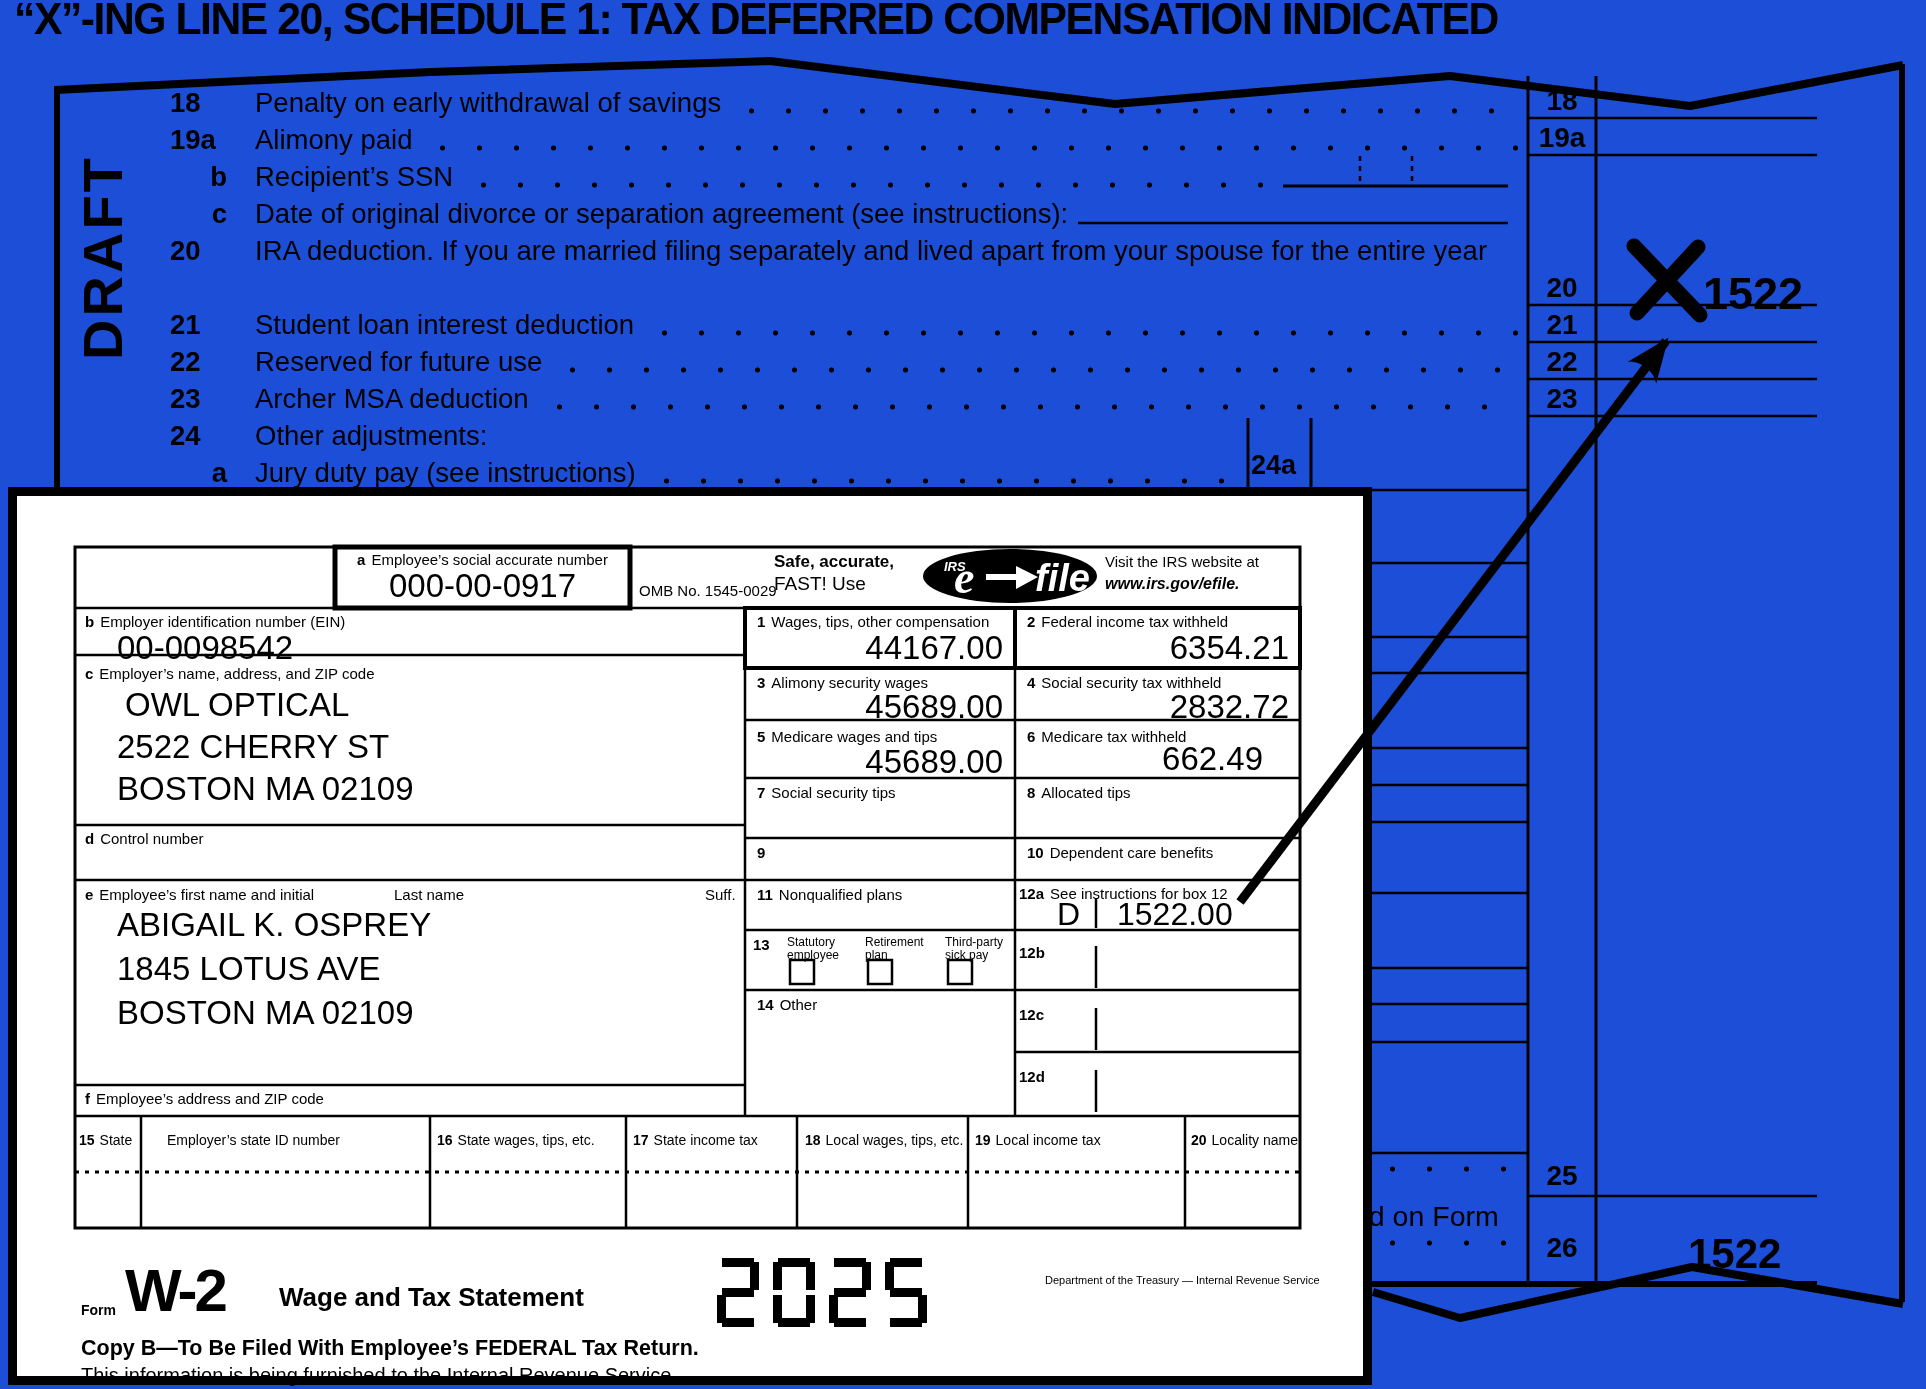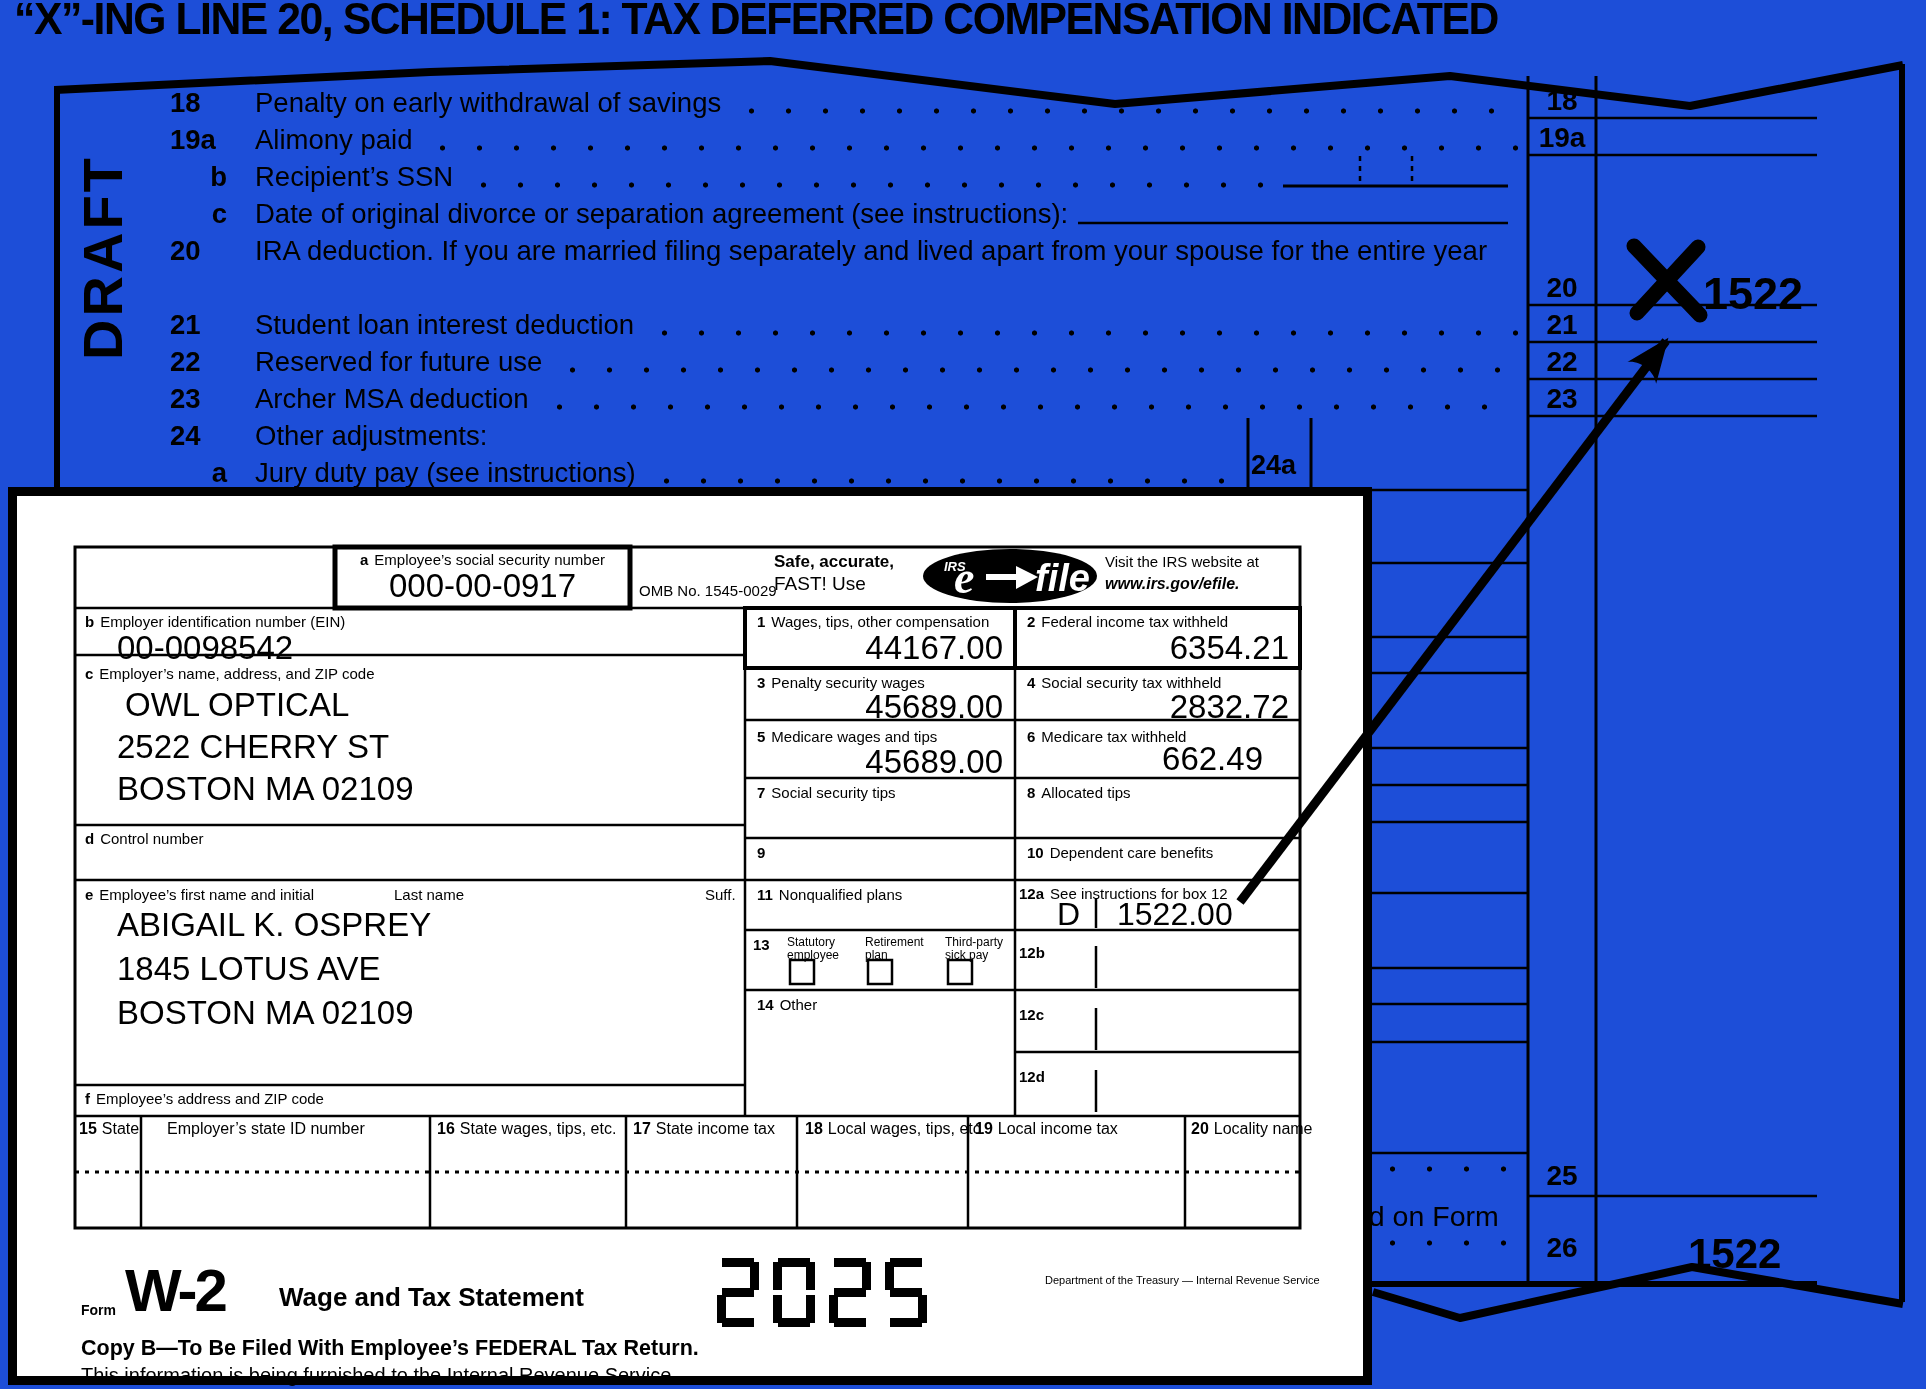--- a/index.html
+++ b/index.html
@@ -26,21 +26,21 @@
   #draft{left:-22px;top:220px;width:258px;height:75px;text-align:center;font-size:56px;
          font-weight:bold;letter-spacing:3px;transform:rotate(-90deg);z-index:1;}
   .amt{position:absolute;font-weight:bold;z-index:4;}
   #frag{left:1353px;top:1200px;font-size:28.5px;z-index:1;}
   
   #w2card{left:8px;top:487px;width:1364px;height:898px;border:9px solid #000;background:#fff;
           box-sizing:border-box;z-index:3;}
   #w2card .abs{position:absolute;}
   .lbl{font-size:15px;white-space:nowrap;}
   .lbl b{margin-right:6px;}
-  .sm{font-size:16px;white-space:nowrap;}
+  .sm{font-size:14px;white-space:nowrap;margin-top:12px;}
   .sm b{margin-right:5px;}
   .val{font-size:33px;white-space:nowrap;}
   .valr{font-size:33px;white-space:nowrap;text-align:right;}
   .tiny{font-size:12px;line-height:13px;white-space:normal;}
   svg{display:block;}
 </style>
 </head>
 <body>
 
 <div id="canvas">
@@ -191,21 +191,21 @@
           <line x1="1079" y1="512" x2="1079" y2="554"></line>
           <line x1="1079" y1="574" x2="1079" y2="616"></line>
         </g>
         <rect x="773" y="464" width="24" height="24" stroke-width="2.5"></rect>
         <rect x="851" y="464" width="24" height="24" stroke-width="2.5"></rect>
         <rect x="931" y="464" width="24" height="24" stroke-width="2.5"></rect>
       </g>
     </svg>
 
     <div class="abs lbl" style="left:318px;top:55px;width:295px;text-align:center">
-      <b>a</b><span>Employee’s social security number</span>
+      <b>a</b><span>Employee’s social accurate number</span>
     </div>
     <div class="abs val" style="left:318px;top:71px;width:295px;text-align:center">000-00-0917</div>
     <div class="abs lbl" style="left:622px;top:86px">OMB No. 1545-0029</div>
     <div class="abs lbl" style="left:757px;top:56px;font-weight:bold;font-size:17px">Safe, accurate,</div>
     <div class="abs lbl" style="left:757px;top:77px;font-weight:normal;font-size:19px">FAST! Use</div>
     <svg class="abs" style="left:905px;top:52px" width="176" height="56" viewBox="0 0 176 56">
       <ellipse cx="88" cy="28" rx="87" ry="27" fill="#000"></ellipse>
       <text x="22" y="23" fill="#fff" font-size="13" font-style="italic" font-weight="bold" font-family="Liberation Sans, sans-serif">IRS</text>
       <text x="32" y="45" fill="#fff" font-size="46" font-style="italic" font-weight="bold" font-family="Liberation Serif, serif">e</text>
       <polygon points="64,26 94,26 94,18 116,29 94,41 94,32 64,32" fill="#fff"></polygon>
@@ -227,21 +227,21 @@
     </div>
     <div class="abs valr" style="left:1020px;top:133px;width:252px">6354.21</div>
 
     <div class="abs lbl" style="left:68px;top:169px">
       <b>c</b><span>Employer’s name, address, and ZIP code</span>
     </div>
     <div class="abs val" style="left:108px;top:190px">OWL OPTICAL</div>
     <div class="abs val" style="left:100px;top:232px">2522 CHERRY ST</div>
     <div class="abs val" style="left:100px;top:274px">BOSTON MA 02109</div>
     <div class="abs lbl" style="left:740px;top:178px">
-      <b>3</b><span>Penalty security wages</span>
+      <b>3</b><span>Alimony security wages</span>
     </div>
     <div class="abs valr" style="left:736px;top:192px;width:250px">45689.00</div>
     <div class="abs lbl" style="left:1010px;top:178px">
       <b>4</b><span>Social security tax withheld</span>
     </div>
     <div class="abs valr" style="left:1020px;top:192px;width:252px">2832.72</div>
     <div class="abs lbl" style="left:740px;top:232px">
       <b>5</b><span>Medicare wages and tips</span>
     </div>
     <div class="abs valr" style="left:736px;top:247px;width:250px">45689.00</div>

